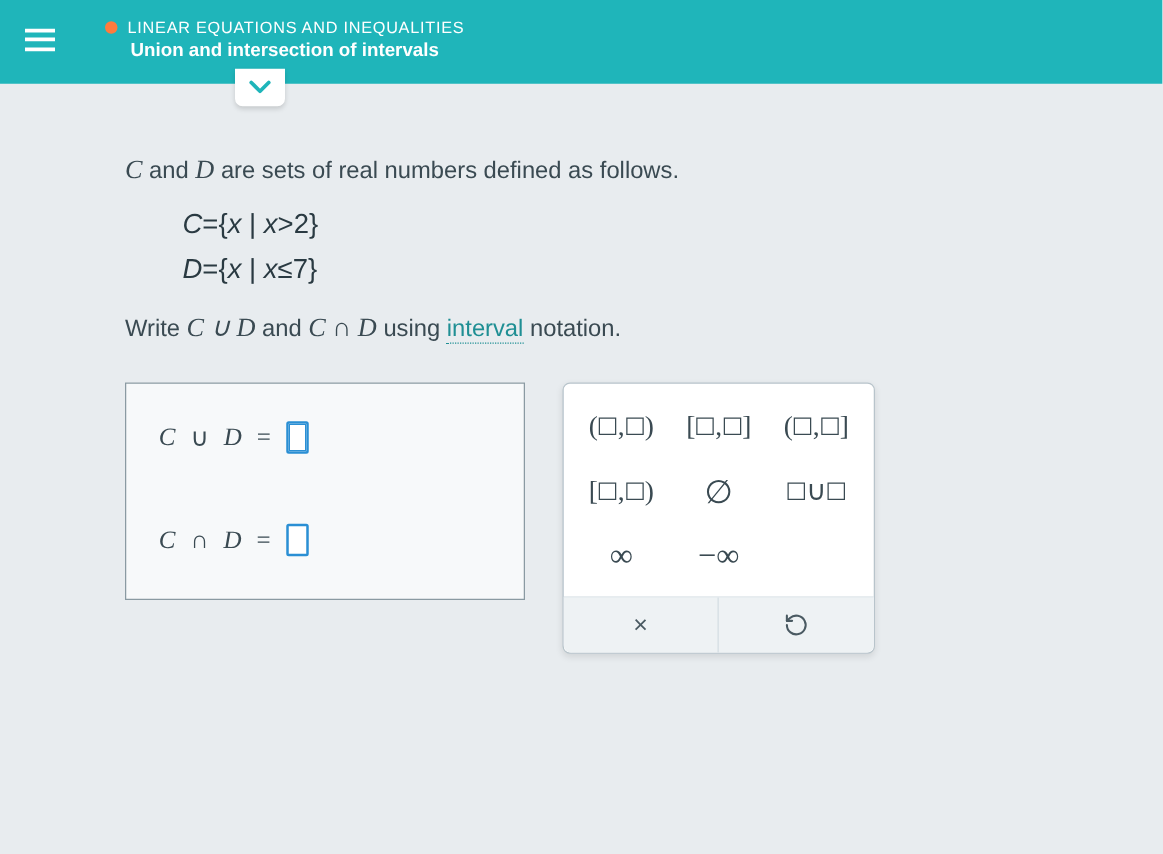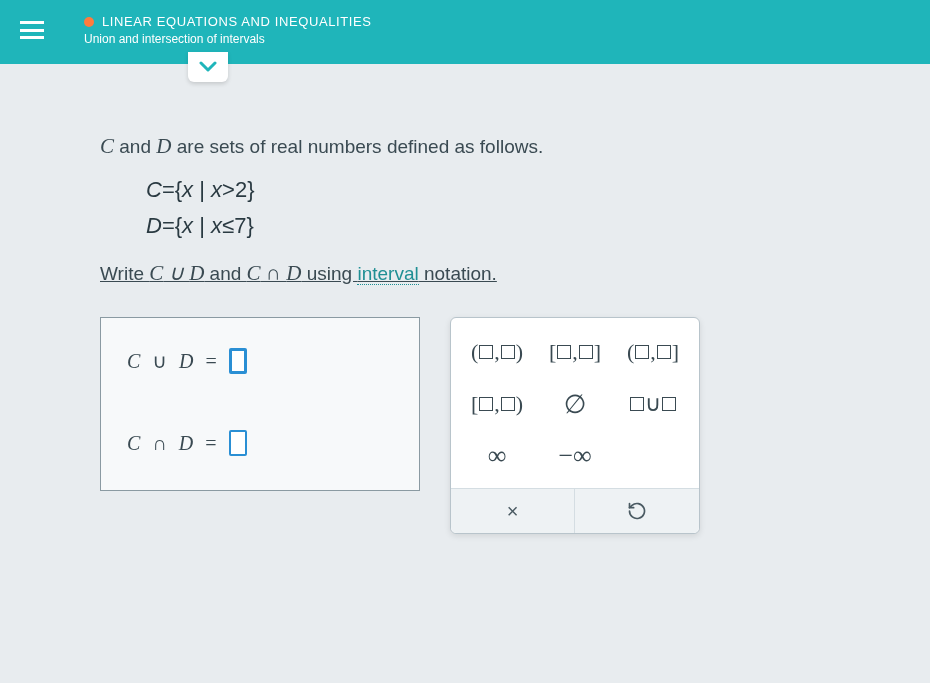--- a/index.html
+++ b/index.html
@@ -11,50 +11,51 @@
     overflow: hidden;
     color: #3a4a52;
   }
   .header {
     background: #1fb5ba;
     color: #fff;
     display: flex;
     align-items: center;
     padding: 14px 20px 18px 20px;
     position: relative;
+    text-align: center;
   }
   .hamburger {
     width: 24px; height: 18px;
     display: flex; flex-direction: column; justify-content: space-between;
     margin-right: 40px; cursor: pointer;
   }
   .hamburger span { display: block; height: 3px; background: #fff; width: 100%; }
   .header-text { display: flex; flex-direction: column; }
   .category-line { display: flex; align-items: center; gap: 8px; font-size: 13px; letter-spacing: 0.6px; font-weight: 500; }
   .dot { width: 10px; height: 10px; border-radius: 50%; background: #ff7b3d; display: inline-block; }
-  .topic-title { font-size: 12px; font-weight: 400; margin-top: 3px; }
+  .topic-title { font-size: 15px; font-weight: 700; margin-top: 3px; }
   .chev-tab {
     position: absolute;
     left: 188px;
     bottom: -18px;
     width: 40px; height: 30px;
     background: #fff;
     border-radius: 0 0 6px 6px;
     display: flex; align-items: center; justify-content: center;
     box-shadow: 0 2px 4px rgba(0,0,0,0.15);
     cursor: pointer;
   }
   .chev-tab svg { stroke: #1fb5ba; }
-  .content { padding: 66px 70px 20px 100px; }
+  .content { padding: 52px 70px 20px 100px; }
   .problem-text { font-size: 19px; line-height: 1.55; color: #3a4a52; }
   .problem-text .ital { font-style: italic; font-family: "Times New Roman", serif; font-size: 21px; }
   .set-defs { margin: 14px 0 18px 46px; }
   .set-defs .line { font-family: Liberation Sans, sans-serif; font-style: italic; font-size: 22px; margin-bottom: 10px; color: #2a3a42; }
   .set-defs .brace, .set-defs .op { font-style: normal; }
-  .instr { font-size: 19px; line-height: 1.55; text-decoration: underline; }
+  .instr { font-size: 19px; line-height: 1.55; }
   .instr .mathset { font-style: italic; font-family: "Times New Roman", serif; font-size: 21px; }
   .link-term { color: #1f8f94; border-bottom: 1px dotted #1f8f94; cursor: pointer; }
   .empty-sym { font-family: "Times New Roman", serif; font-size: 20px; }
   .work-row { display: flex; gap: 30px; margin-top: 28px; align-items: flex-start; }
   .answer-box {
     border: 1px solid #8a9aa2;
     background: #f7f9fa;
     width: 320px;
     padding: 30px 26px 34px 26px;
   }

